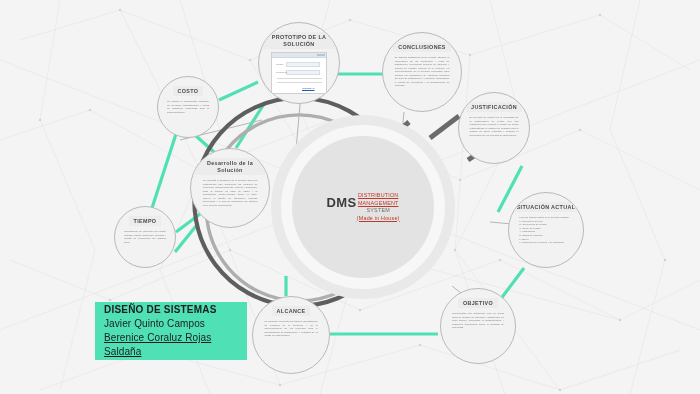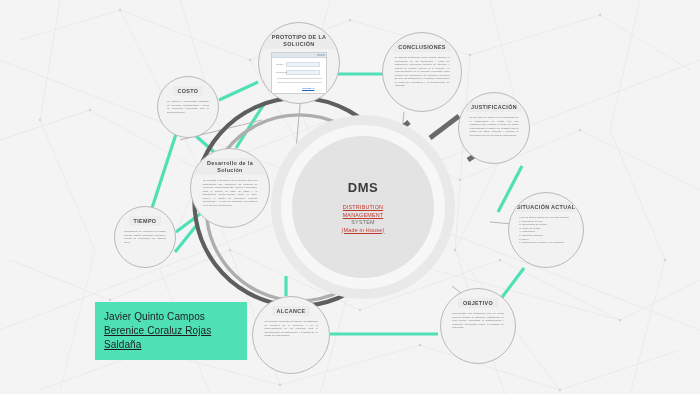--- a/index.html
+++ b/index.html
@@ -32,21 +32,21 @@
   }
   .hub-ring-mid{
     position:absolute;left:13px;top:13px;width:164px;height:164px;
     border-radius:50%;
     background:#f7f7f7;
   }
   .hub-disc{
     position:absolute;left:24px;top:24px;width:142px;height:142px;
     border-radius:50%;
     background:#e3e3e3;
-    display:flex;flex-direction:column;align-items:center;justify-content:center;
+    display:flex;flex-direction:row;align-items:center;justify-content:center;
   }
   .hub-title{
     font-size:13px;font-weight:bold;color:#3b3b3b;
     letter-spacing:.5px;margin-bottom:9px;
   }
   .hub-sub{
     font-size:5.4px;line-height:7.5px;text-align:center;
     color:#c0392b;letter-spacing:.2px;
   }
   .hub-sub span{display:block;}
@@ -315,17 +315,18 @@
   </div>
 
   <div class="node" id="node-tiempo">
     <div class="node-inner">
       <div class="node-head">TIEMPO</div>
       <div class="node-body">Cronograma de ejecución por fases: análisis, diseño, desarrollo, pruebas y puesta en producción del sistema DMS.</div>
     </div>
   </div>
 
   <div class="title-card">
+    <div class="title-main">DISEÑO DE SISTEMAS</div>
     <div class="title-name plain">Javier Quinto Campos</div>
     <div class="title-name">Berenice Coraluz Rojas Saldaña</div>
   </div>
 
 </div>
 
 </body></html>

